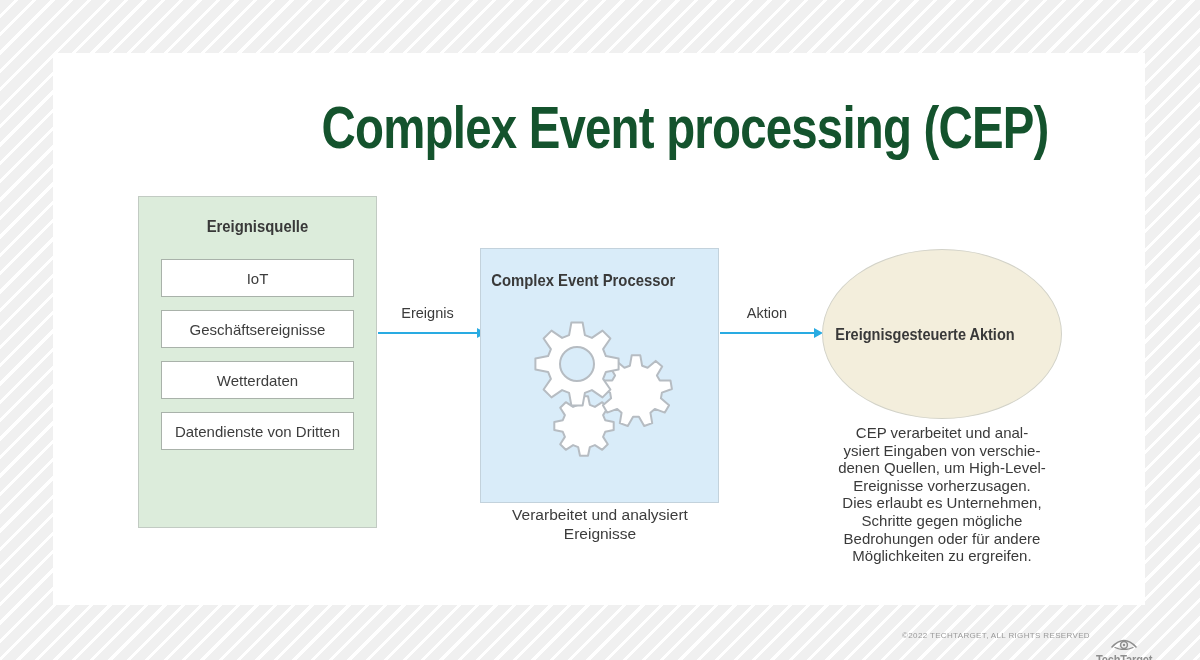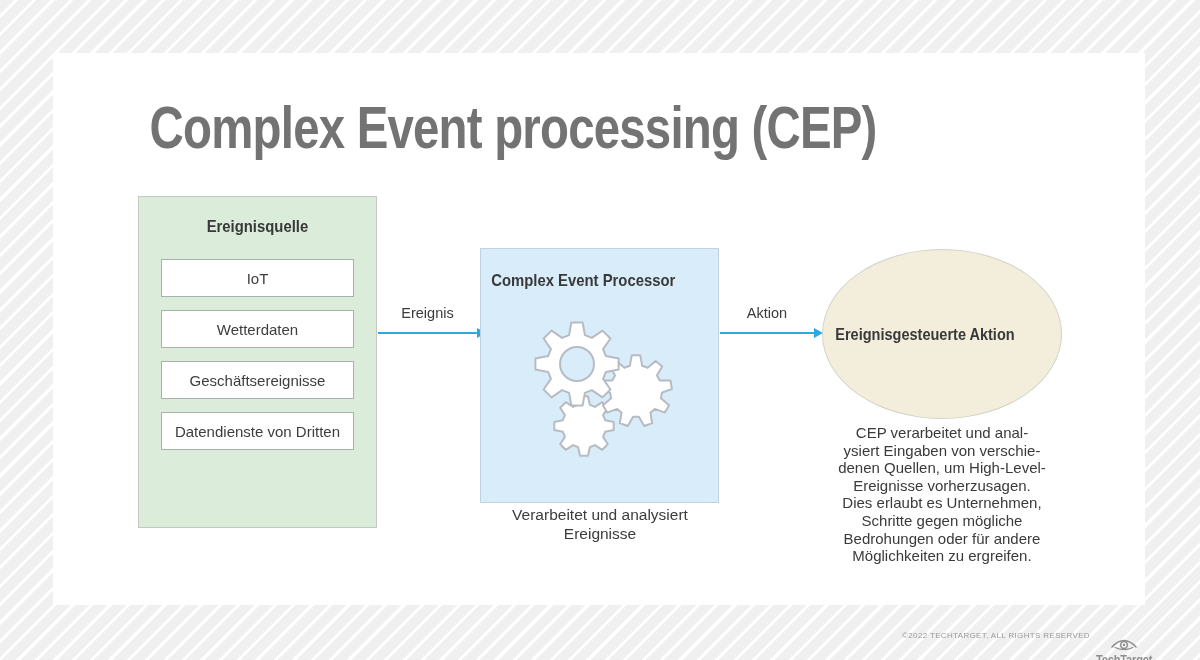--- a/index.html
+++ b/index.html
@@ -13,21 +13,21 @@
     background: repeating-linear-gradient(135deg,
       #f0f0f0 0px, #f0f0f0 10px,
       #ffffff 10px, #ffffff 13px);
   }
   .card {
     position:absolute; left:53px; top:53px; width:1092px; height:552px;
     background:#ffffff;
   }
   .title {
     position:absolute; left:0; top:40px; width:100%;
-    text-align:left; font-size:60px; font-weight:bold; color:#737373;
+    text-align:right; font-size:60px; font-weight:bold; color:#14532d;
     white-space:nowrap;
   }
   .title span { display:inline-block; transform:scaleX(0.79); transform-origin:center; letter-spacing:-1px; }
 
   .hdr { font-weight:bold; color:#393939; font-size:16.5px; display:inline-block;
          transform:scaleX(0.9); transform-origin:center; white-space:nowrap; }
 
   
   .source-box {
     position:absolute; left:85px; top:143px; width:239px; height:332px;
@@ -104,22 +104,22 @@
   <div class="card">
 
     <div class="title">
       <span>Complex Event processing (CEP)</span>
     </div>
 
     <div class="source-box">
       <span class="hdr">Ereignisquelle</span>
       <div class="source-items">
         <div class="source-item">IoT</div>
+        <div class="source-item">Geschäftsereignisse</div>
         <div class="source-item">Wetterdaten</div>
-        <div class="source-item">Geschäftsereignisse</div>
         <div class="source-item">Datendienste von Dritten</div>
       </div>
     </div>
 
     <div class="arrow-label label-1">Ereignis</div>
     <div class="arrow arrow-1">
       <span class="head"></span>
     </div>
 
     <div class="processor-box">

